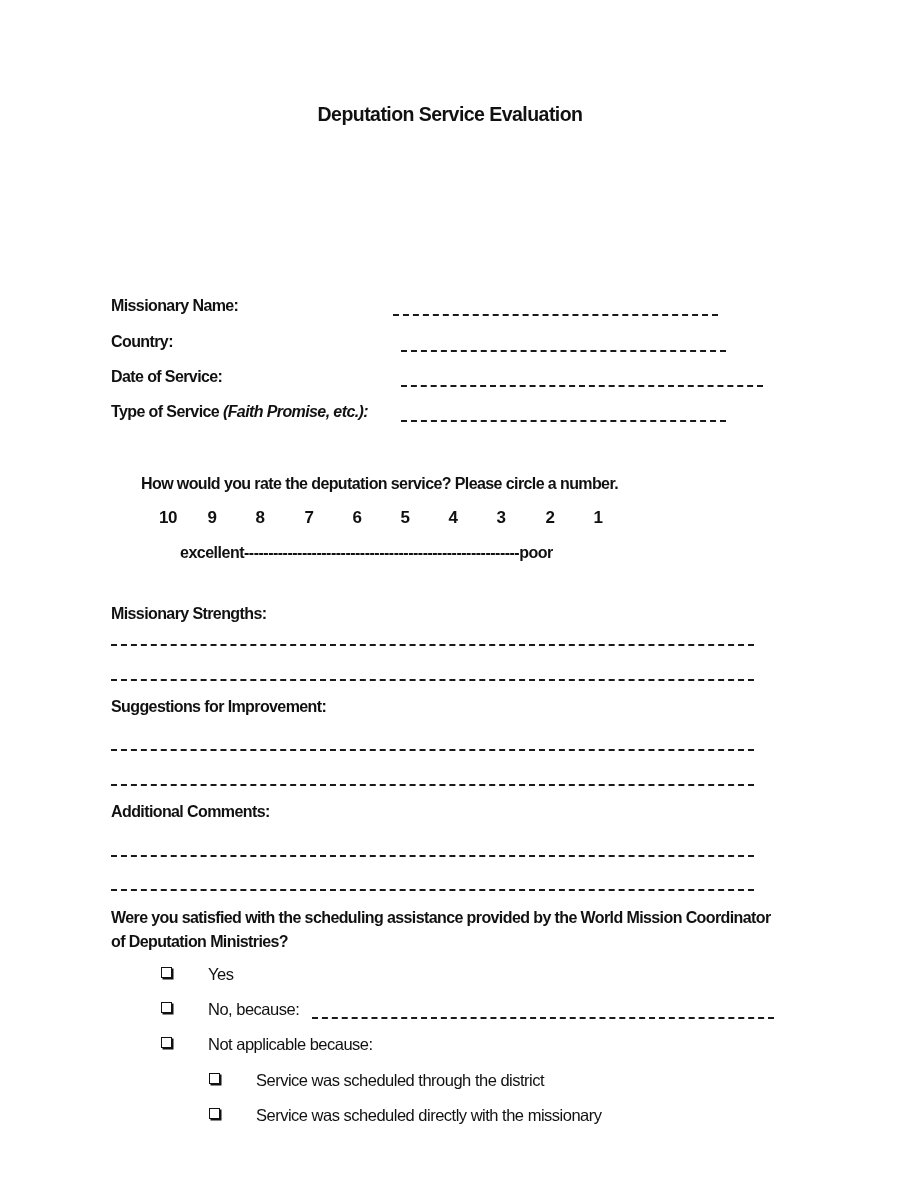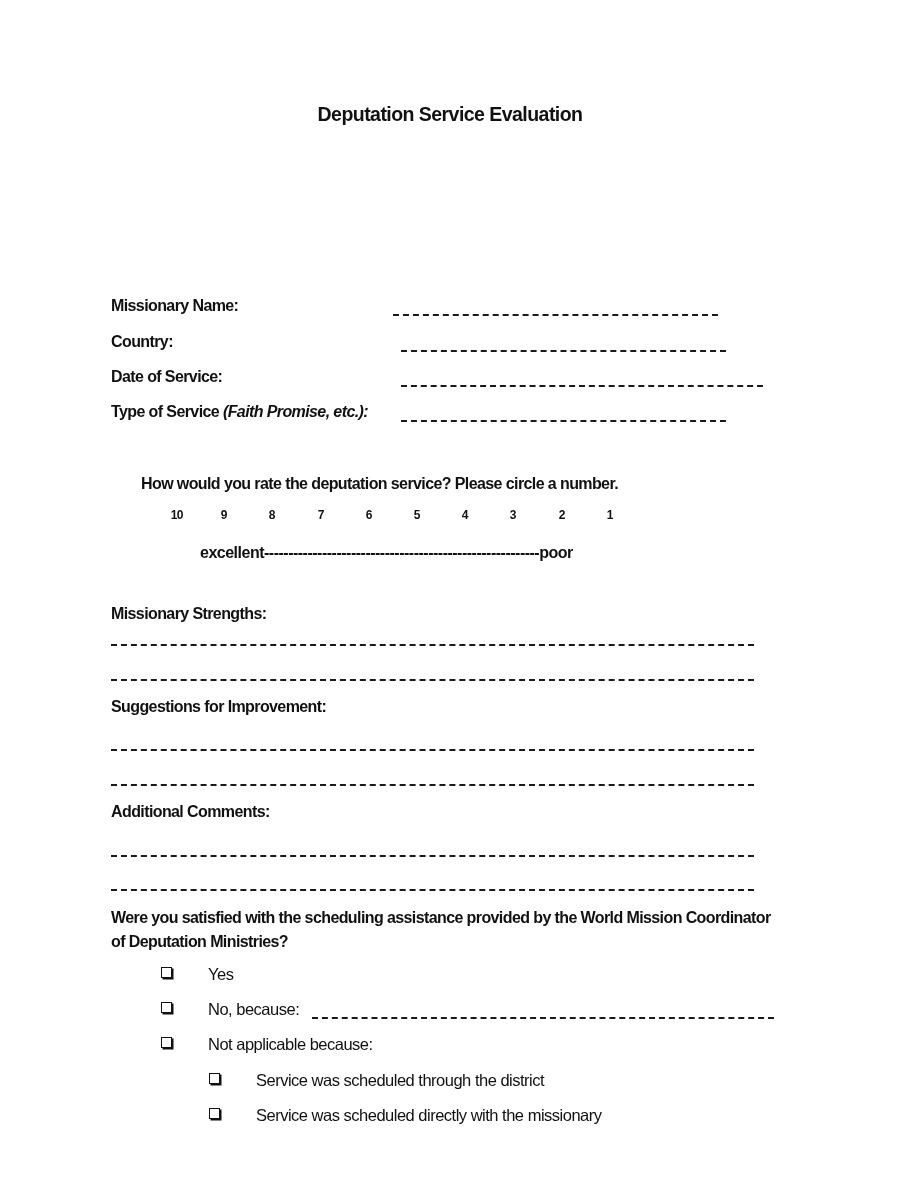--- a/index.html
+++ b/index.html
@@ -21,24 +21,24 @@
     }
     .intro span { display: block; text-align: justify; text-align-last: justify; }
     .intro span.last { text-align-last: left; }
     .lbl { font-size: 16px; font-weight: bold; letter-spacing: -0.6px; }
     .lbl i { font-style: italic; }
     .blank {
       position: absolute; height: 0;
       border-top: 2px dashed #1a1a1a;
     }
     .num {
-      position: absolute; top: 508px; font-size: 12px; font-weight: bold;
-      letter-spacing: -0.5px; width: 30px; text-align: right;
+      position: absolute; top: 508px; font-size: 17px; font-weight: bold;
+      letter-spacing: -0.5px; width: 30px; text-align: center;
     }
-    .scale { left: 180px; top: 544px; font-size: 16px; font-weight: bold; letter-spacing: -0.5px; margin-left: 20px; }
+    .scale { left: 180px; top: 544px; font-size: 16px; font-weight: bold; letter-spacing: -0.5px; }
     .cb {
       position: absolute; width: 9px; height: 9px;
       border: 1.5px solid #111; box-shadow: 1.5px 1.5px 0 #111;
     }
     .opt { font-size: 16.5px; letter-spacing: -0.5px; }
   </style>
 </head>
 <body>
 
 <div class="abs title">Deputation Service Evaluation</div>

